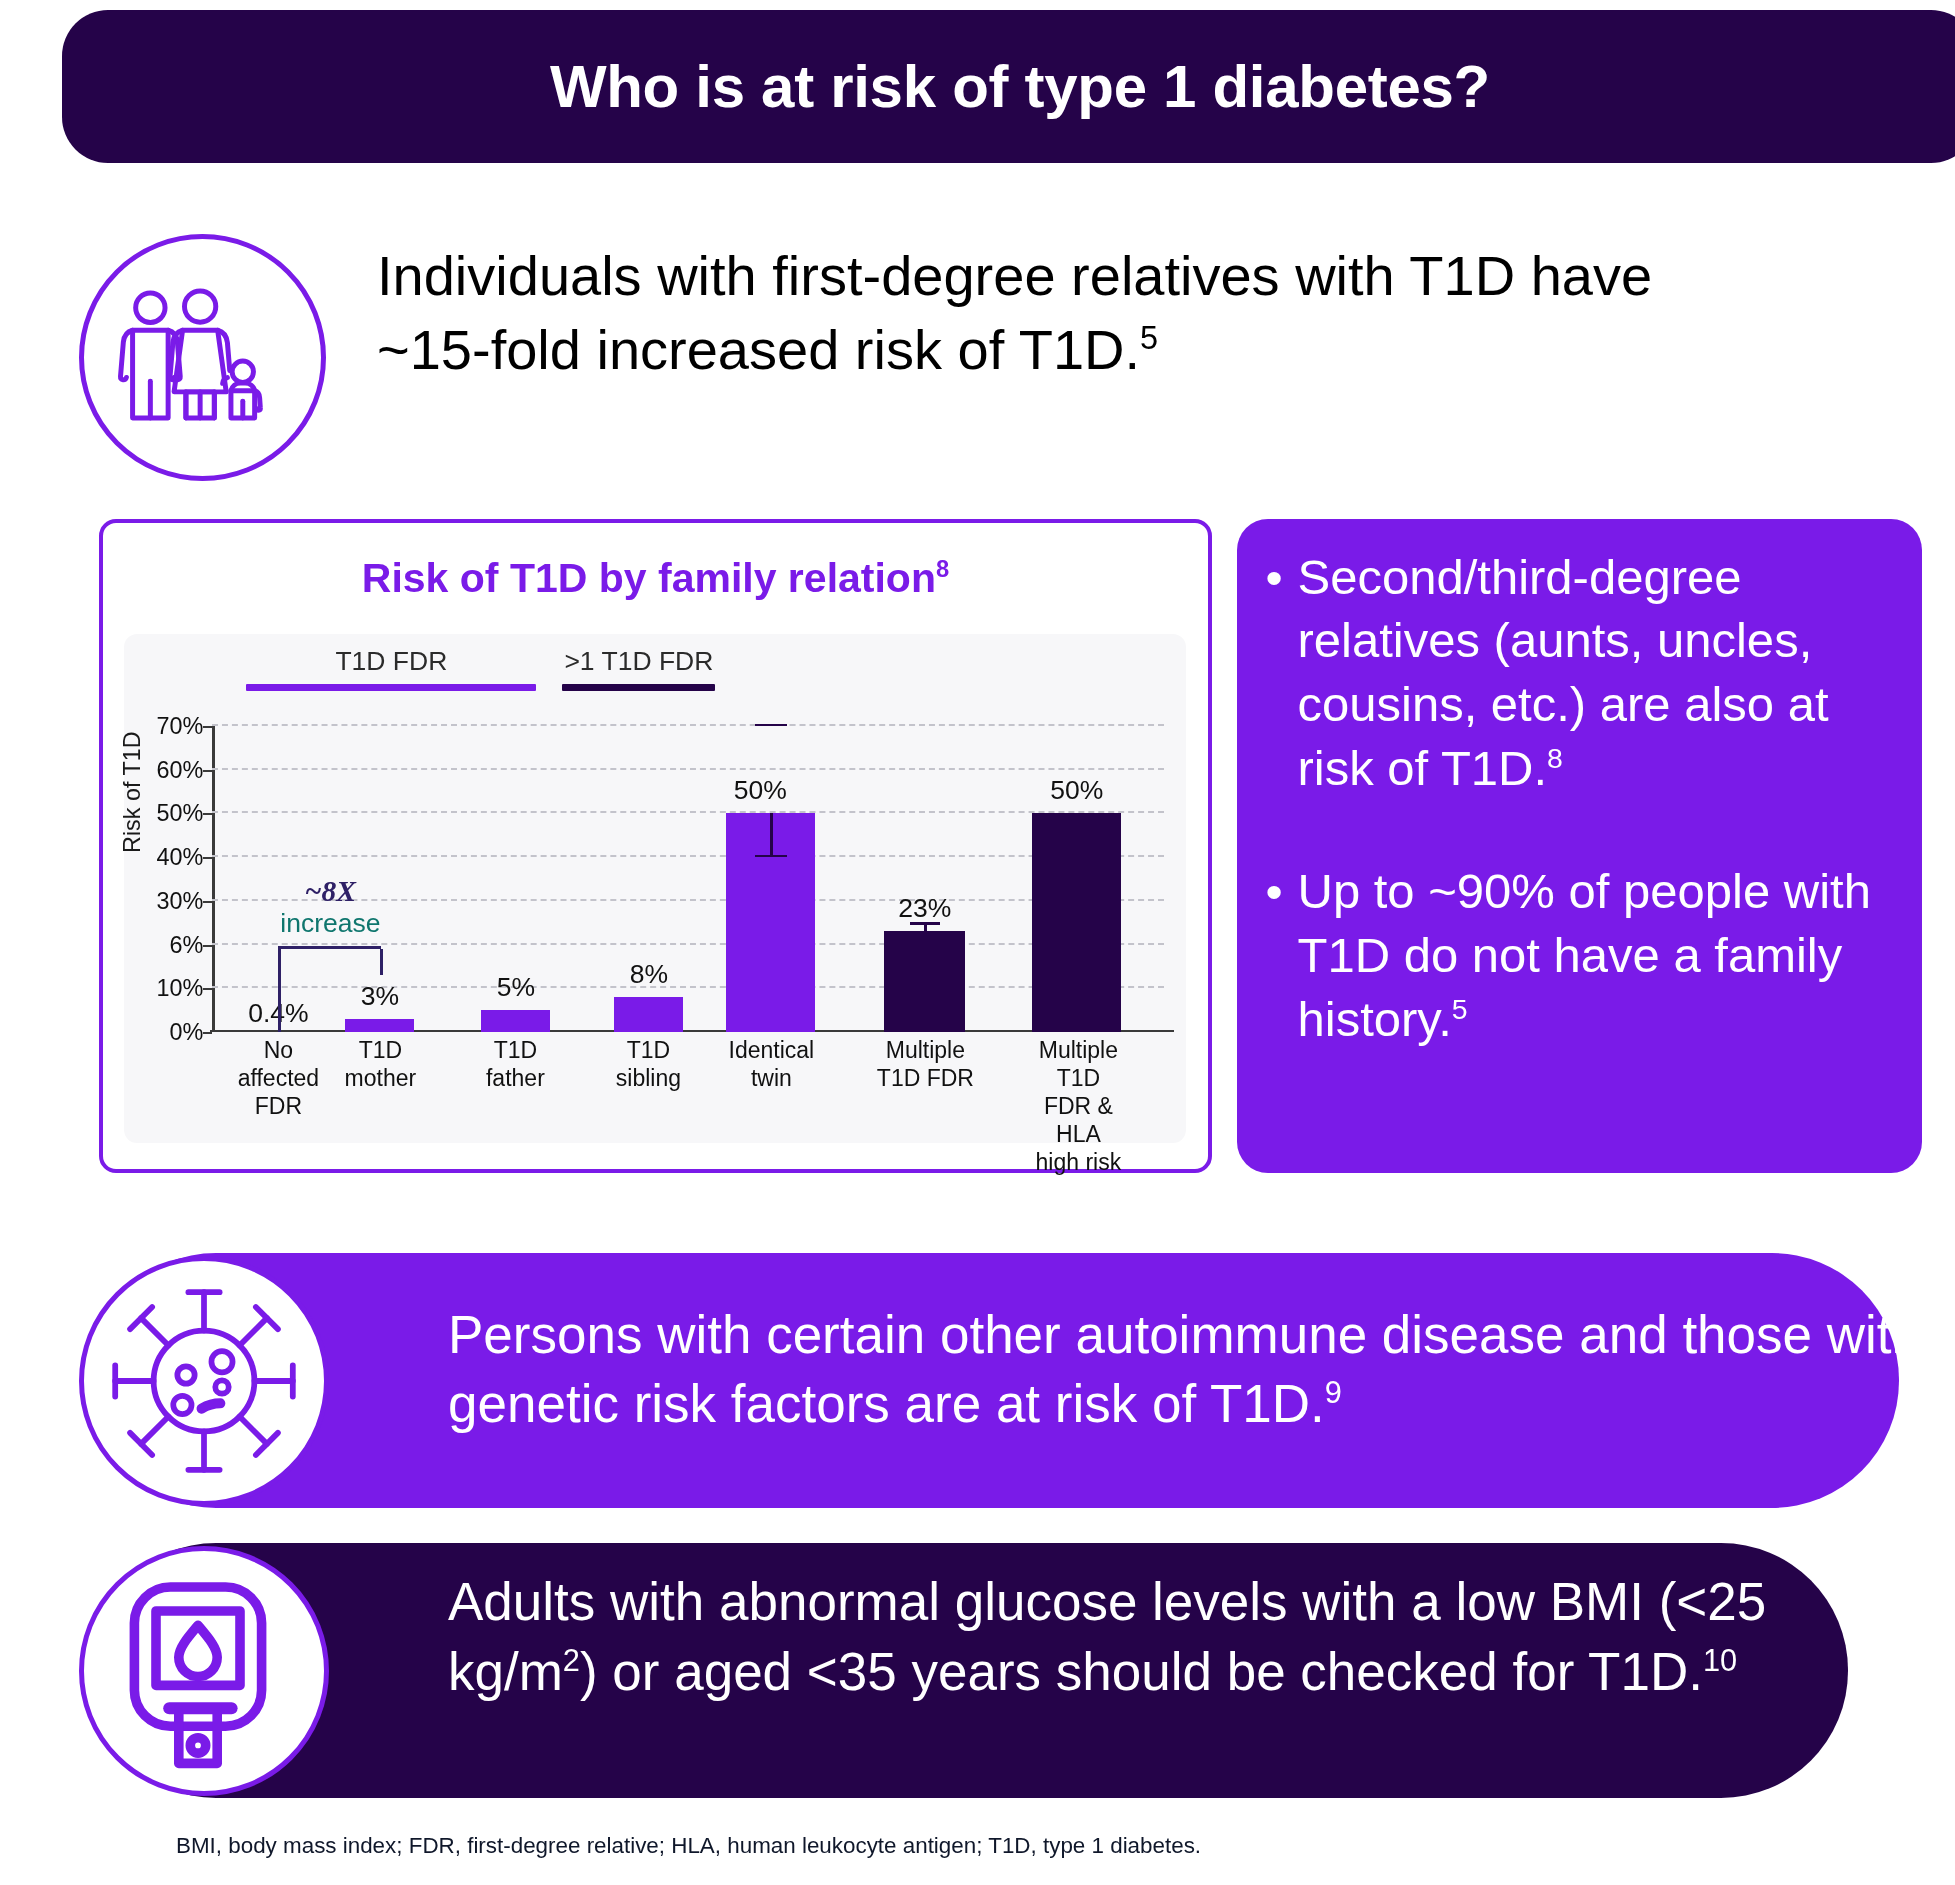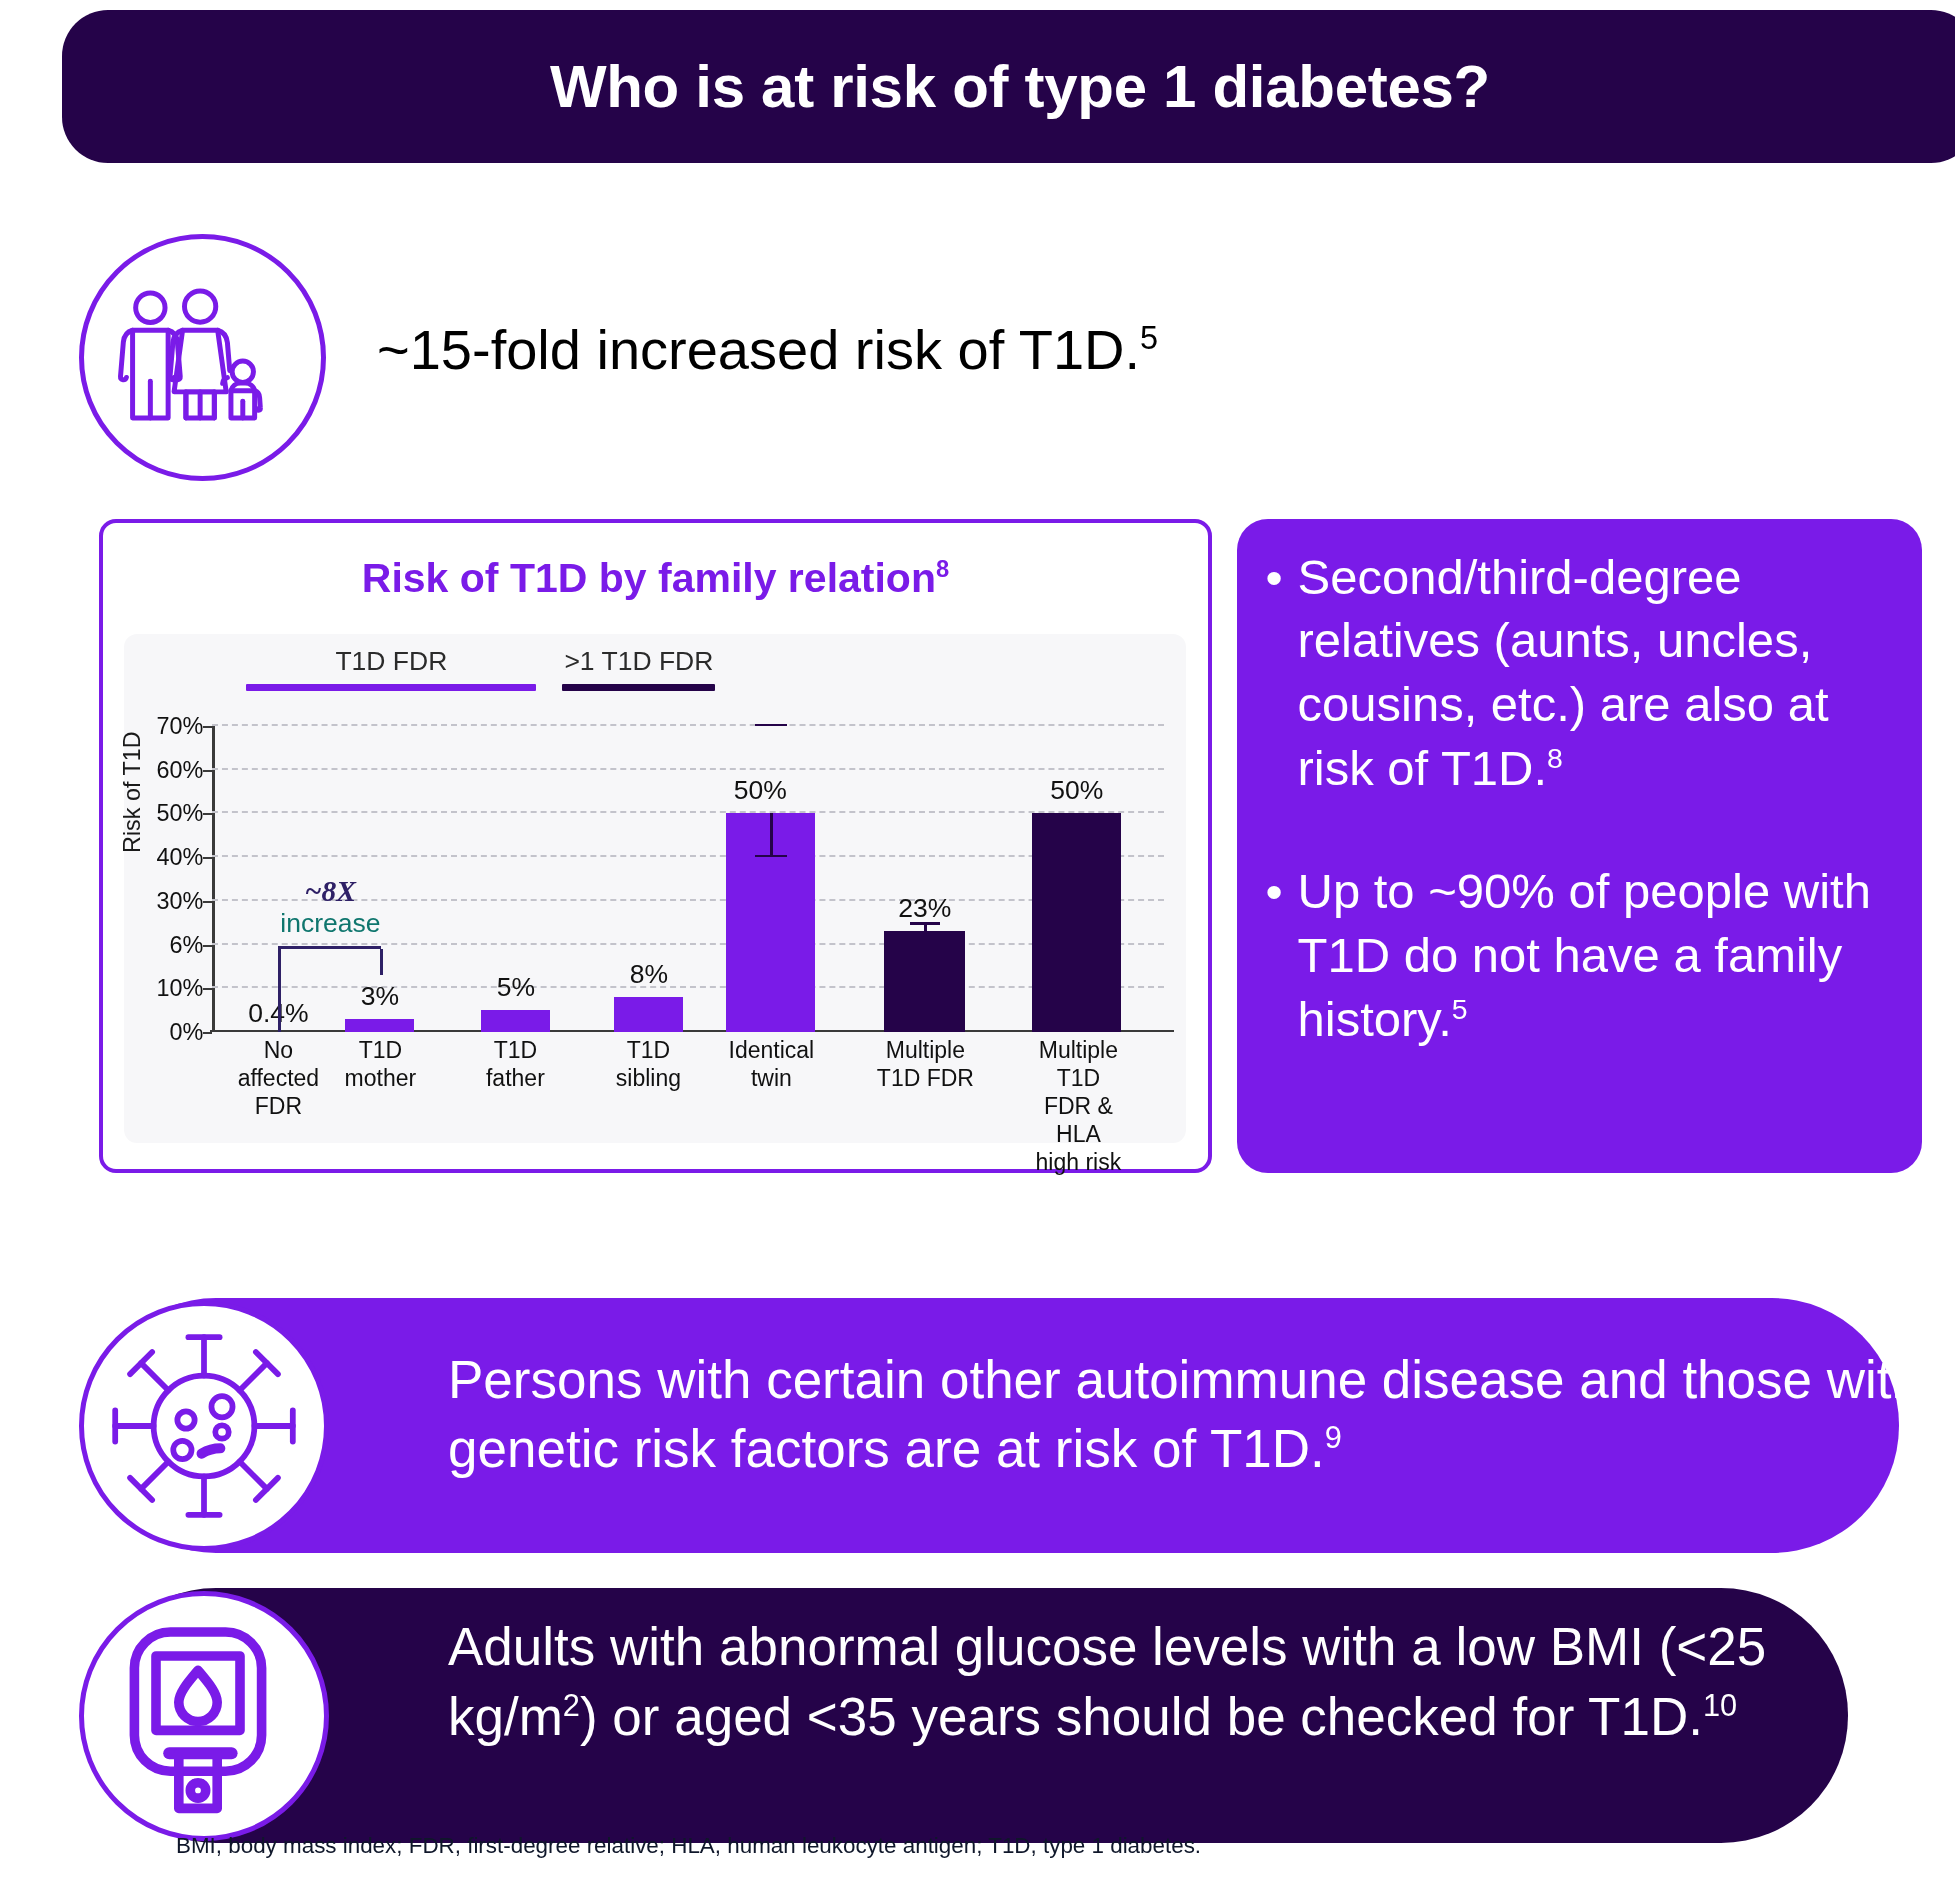--- a/index.html
+++ b/index.html
@@ -214,21 +214,20 @@
     line-height: 1.30;
   }
   .bullet .dot { width: 32px; flex: 0 0 32px; }
   .bullet + .bullet { margin-top: 60px; }
 
   
   .band {
     position: absolute;
     display: flex;
     align-items: center;
-    margin-top: 45px;
   }
   .band-purple {
     left: 89px; top: 1253px;
     width: 1810px; height: 255px;
     background: #7A1BE8;
     border-radius: 127px;
   }
   .band-dark {
     left: 89px; top: 1543px;
     width: 1759px; height: 255px;
@@ -287,21 +286,21 @@
         <path d="M62 64c0.5-2 2.1-3.2 4-3.2h2c1.9 0 3.5 1.2 4 3.2"></path>
         <path d="M62 64h10v11.5H62z"></path>
         <path d="M67 68.5v7"></path>
         <path d="M72 64c1.3 0.4 2 1.5 2.1 2.9l0.3 4.4c0.1 1.1-1.6 1.3-1.8 0.2"></path>
         <path d="M60.5 58.5c-1.2 0.3-1.9 1.2-2 2.4"></path>
       </g>
     </svg>
   </div>
 
   <div class="statement">
-    <br>
+    <span>Individuals with first-degree relatives with T1D have</span><br>
     <span>~15-fold increased risk of T1D.</span><sup>5</sup>
   </div>
 </div>
 
 <div class="row2">
 
   <div class="chart-card">
 
     <div class="chart-title"><span>Risk of T1D by family relation</span><sup>8</sup></div>
 

